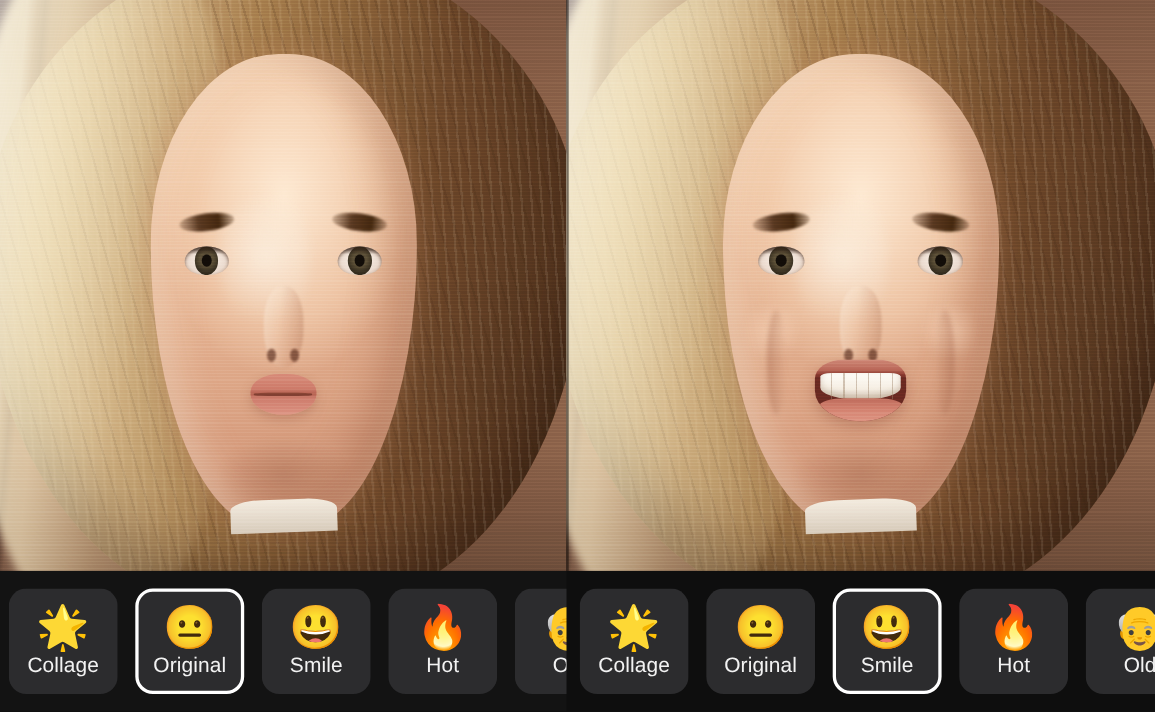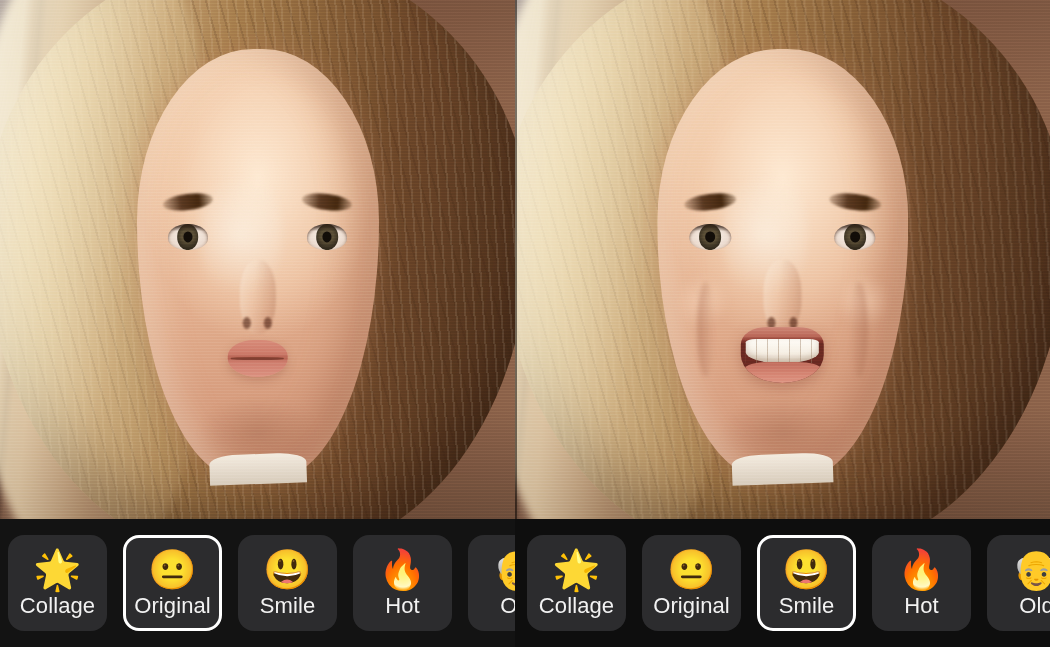--- a/index.html
+++ b/index.html
@@ -412,21 +412,21 @@
     font-size: 39px;
     line-height: 1;
     height: 44px;
     display: flex;
     align-items: center;
     justify-content: center;
     user-select: none;
   }
   .tile-label {
     margin-top: 2px;
-    font-size: 22px;
+    font-size: 19px;
     color: #f2f2f2;
     letter-spacing: .1px;
     white-space: nowrap;
   }
 </style>
 </head>
 <body>
 
 <div id="app">
 

